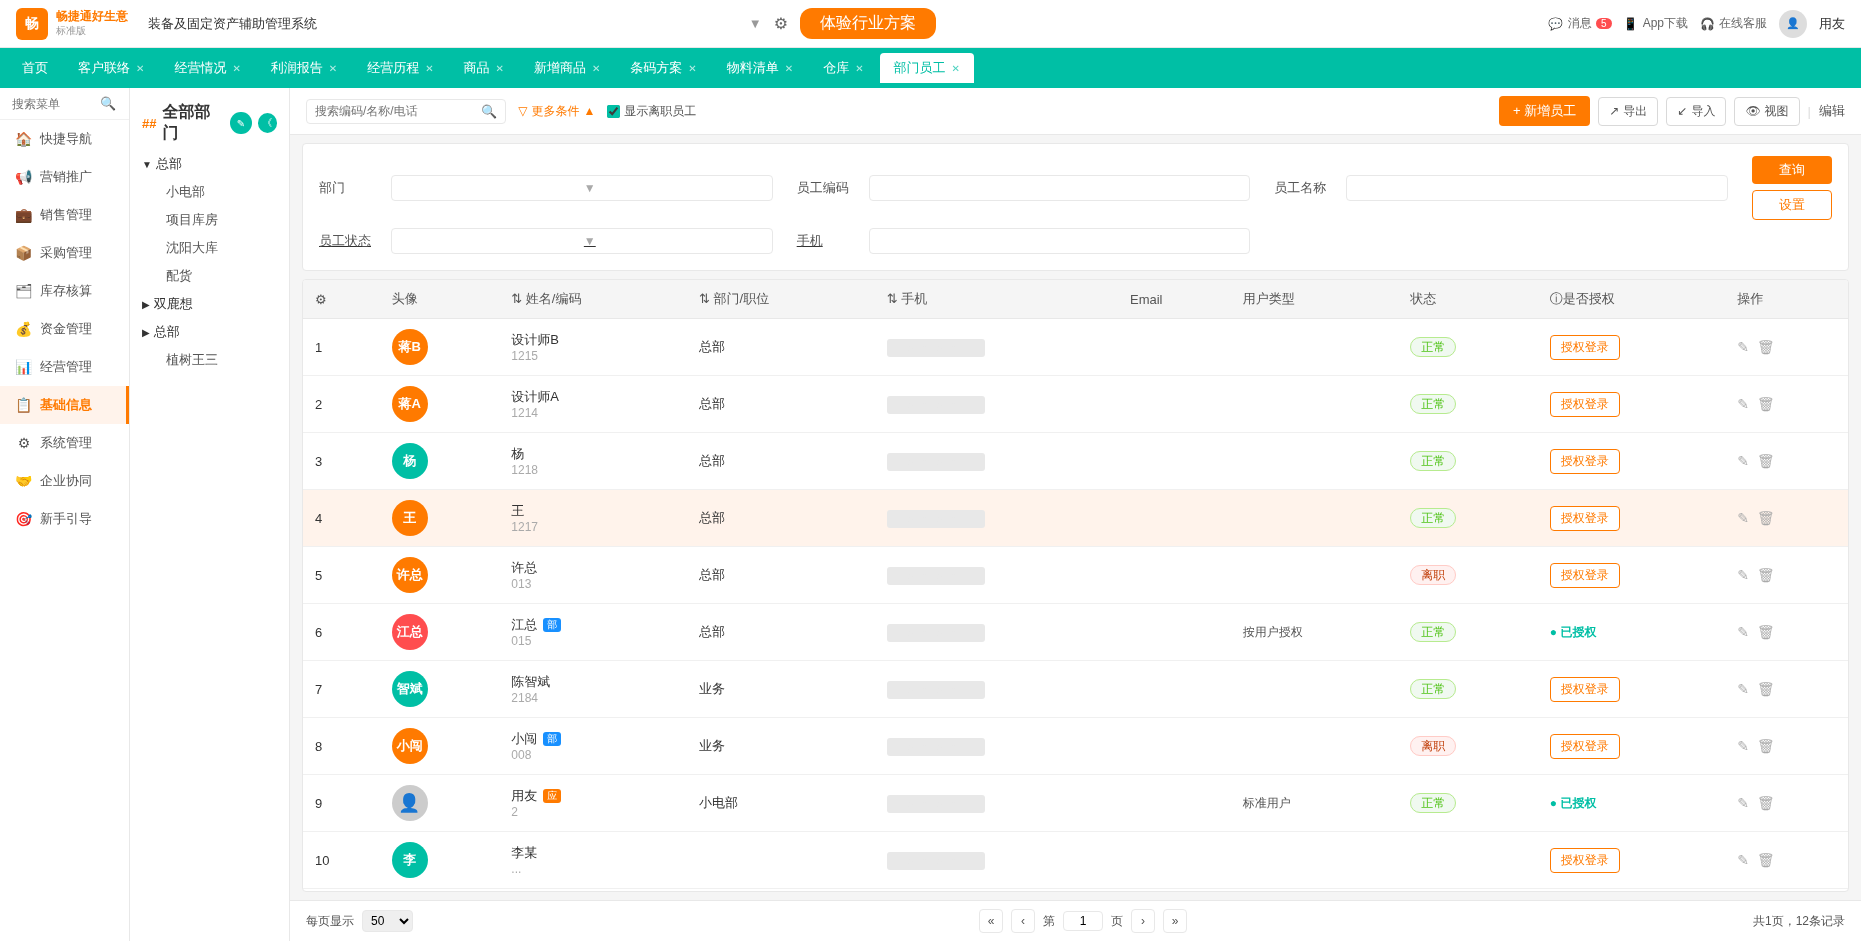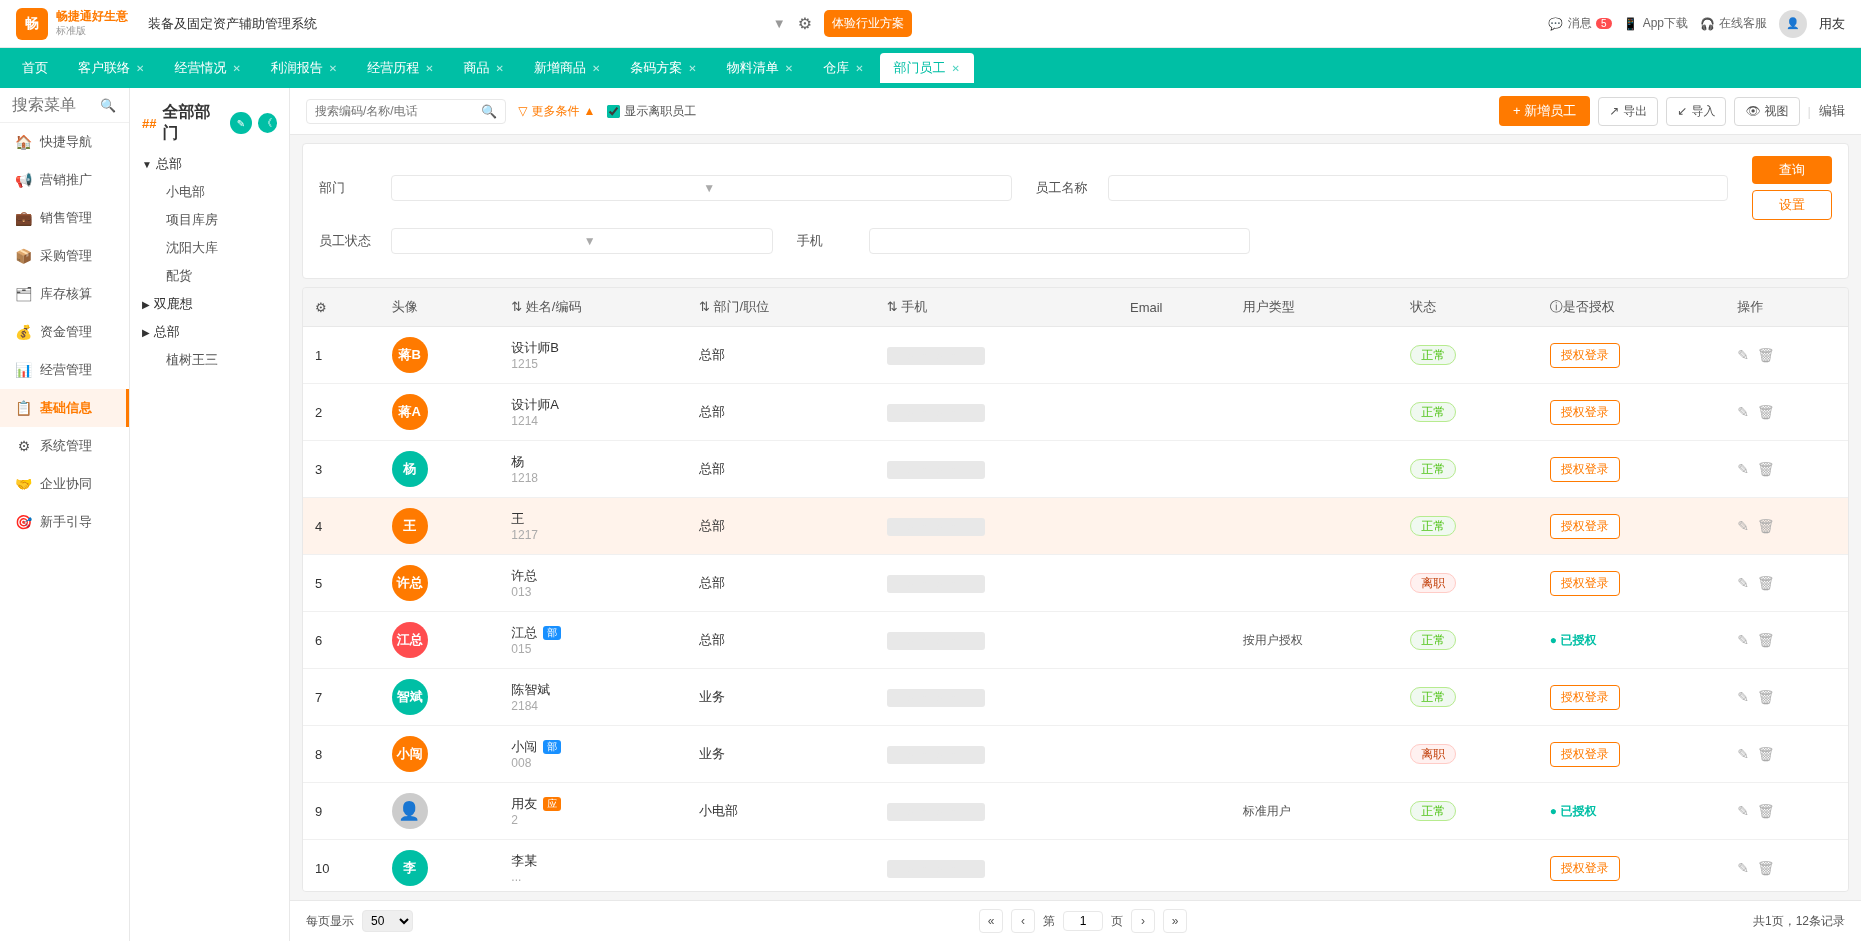--- a/index.html
+++ b/index.html
@@ -5,21 +5,21 @@
     * { box-sizing: border-box; margin: 0; padding: 0; }
     body { font-family: "Microsoft YaHei", Arial, sans-serif; font-size: 13px; background: #f5f5f5; color: #333; }
     
     
     .top-bar { display: flex; align-items: center; background: #fff; height: 48px; padding: 0 16px; border-bottom: 1px solid #e8e8e8; gap: 12px; }
     .logo-area { display: flex; align-items: center; gap: 8px; min-width: 120px; }
     .logo-icon { width: 32px; height: 32px; background: #ff7a00; border-radius: 6px; display: flex; align-items: center; justify-content: center; color: #fff; font-size: 14px; font-weight: bold; }
     .logo-text { font-size: 12px; color: #ff7a00; font-weight: bold; line-height: 1.2; }
     .logo-sub { font-size: 10px; color: #999; }
     .system-title { font-size: 13px; color: #333; flex: 1; }
-    .top-btn-orange { background: #ff7a00; color: #fff; border: none; border-radius: 5px; padding: 5px 8px; cursor: pointer; font-size: 12px; }
+    .top-btn-orange { background: #ff7a00; color: #fff; border: none; border-radius: 12px; padding: 5px 20px; cursor: pointer; font-size: 16px; }
     .top-icon-btn { display: flex; align-items: center; gap: 4px; color: #666; font-size: 12px; cursor: pointer; }
     .badge { background: #ff4d4f; color: #fff; border-radius: 8px; padding: 0 4px; font-size: 10px; min-width: 16px; text-align: center; }
     .user-avatar { width: 28px; height: 28px; background: #ddd; border-radius: 50%; display: flex; align-items: center; justify-content: center; font-size: 11px; color: #666; }
     .gear-icon { font-size: 16px; color: #666; cursor: pointer; }
 
     
     .nav-tabs { background: #00bfa5; display: flex; align-items: center; padding: 0 8px; height: 40px; gap: 2px; overflow-x: auto; }
     .nav-tab { padding: 6px 14px; color: #fff; font-size: 13px; cursor: pointer; white-space: nowrap; border-radius: 4px 4px 0 0; display: flex; align-items: center; gap: 6px; }
     .nav-tab.active { background: #fff; color: #00bfa5; }
     .nav-tab .close-icon { font-size: 10px; opacity: 0.7; }
@@ -27,21 +27,21 @@
 
     
     .main-layout { display: flex; height: calc(100vh - 88px); }
 
     
     .sidebar { width: 130px; background: #fff; border-right: 1px solid #e8e8e8; overflow-y: auto; flex-shrink: 0; }
     .sidebar-item { display: flex; align-items: center; gap: 8px; padding: 10px 16px; color: #555; cursor: pointer; font-size: 13px; }
     .sidebar-item.active { background: #fff3eb; color: #ff7a00; border-right: 3px solid #ff7a00; font-weight: bold; }
     .sidebar-icon { width: 16px; height: 16px; display: inline-flex; align-items: center; justify-content: center; font-size: 14px; }
     .sidebar-search { padding: 8px 12px; display: flex; align-items: center; border-bottom: 1px solid #f0f0f0; }
-    .sidebar-search input { border: none; outline: none; font-size: 16px; color: #8b5cf6; flex: 1; }
+    .sidebar-search input { border: none; outline: none; font-size: 12px; color: #8b5cf6; flex: 1; }
 
     
     .dept-panel { width: 160px; background: #fff; border-right: 1px solid #e8e8e8; overflow-y: auto; flex-shrink: 0; padding: 8px 0; }
     .dept-item { padding: 5px 12px 5px 20px; font-size: 13px; color: #555; cursor: pointer; display: flex; align-items: center; gap: 4px; }
     .dept-group-label { padding: 5px 12px; font-size: 13px; color: #333; cursor: pointer; display: flex; align-items: center; gap: 4px; }
     .dept-group-label .arrow { font-size: 10px; }
     .dept-sub { padding-left: 16px; }
     .collapse-btn { width: 20px; height: 20px; background: #00bfa5; border-radius: 50%; display: flex; align-items: center; justify-content: center; color: #fff; font-size: 10px; cursor: pointer; }
     .edit-dept-btn { width: 22px; height: 22px; background: #00bfa5; border-radius: 50%; display: flex; align-items: center; justify-content: center; color: #fff; font-size: 10px; cursor: pointer; }
 
@@ -53,21 +53,21 @@
     .filter-btn { display: flex; align-items: center; gap: 4px; color: #ff7a00; font-size: 12px; cursor: pointer; }
     .checkbox-wrap { display: flex; align-items: center; gap: 4px; font-size: 12px; color: #555; cursor: pointer; }
     .checkbox-wrap input { accent-color: #00bfa5; }
     .btn-add { background: #ff7a00; color: #fff; border: none; border-radius: 4px; padding: 6px 14px; cursor: pointer; font-size: 13px; display: flex; align-items: center; gap: 4px; }
     .btn-outline { border: 1px solid #d9d9d9; background: #fff; color: #555; border-radius: 4px; padding: 5px 10px; cursor: pointer; font-size: 12px; display: flex; align-items: center; gap: 4px; }
     .toolbar-right { margin-left: auto; display: flex; align-items: center; gap: 8px; }
 
     
     .filter-area { background: #fff; border: 1px solid #e8e8e8; margin: 8px 12px 0; border-radius: 4px; padding: 12px 16px; }
     .filter-row { display: flex; align-items: center; gap: 24px; margin-bottom: 8px; }
-    .filter-row:last-child { margin-bottom: 12px; }
+    .filter-row:last-child { margin-bottom: 4px; text-decoration: underline; }
     .filter-field { display: flex; align-items: center; gap: 12px; flex: 1; }
     .filter-label { color: #555; font-size: 13px; white-space: nowrap; min-width: 60px; }
     .filter-input { flex: 1; border: 1px solid #e8e8e8; border-radius: 4px; padding: 5px 8px; font-size: 12px; outline: none; }
     .filter-select-wrap { display: flex; align-items: center; border: 1px solid #e8e8e8; border-radius: 4px; padding: 5px 8px; flex: 1; gap: 4px; cursor: pointer; background: #fff; }
     .filter-select-wrap span { flex: 1; font-size: 12px; color: #999; }
     .filter-btns { display: flex; flex-direction: column; gap: 6px; min-width: 80px; }
     .btn-query { background: #ff7a00; color: #fff; border: none; border-radius: 4px; padding: 5px 20px; cursor: pointer; font-size: 13px; }
     .btn-set { background: #fff; color: #ff7a00; border: 1px solid #ff7a00; border-radius: 4px; padding: 5px 20px; cursor: pointer; font-size: 13px; }
 
     
@@ -304,20 +304,24 @@
     <div class="filter-area">
       <div class="filter-row">
         <div class="filter-field">
           <span class="filter-label">部门</span>
           <div class="filter-select-wrap">
             <span></span>
             <span style="color:#aaa;">▼</span>
           </div>
         </div>
         <div class="filter-field">
+          <span class="filter-label">员工编码</span>
+          <input type="text" class="filter-input" style="">
+        </div>
+        <div class="filter-field">
           <span class="filter-label">员工名称</span>
           <input type="text" class="filter-input" style="">
         </div>
         <div class="filter-btns">
           <button class="btn-query">查询</button>
           <button class="btn-set">设置</button>
         </div>
       </div>
       <div class="filter-row">
         <div class="filter-field">

